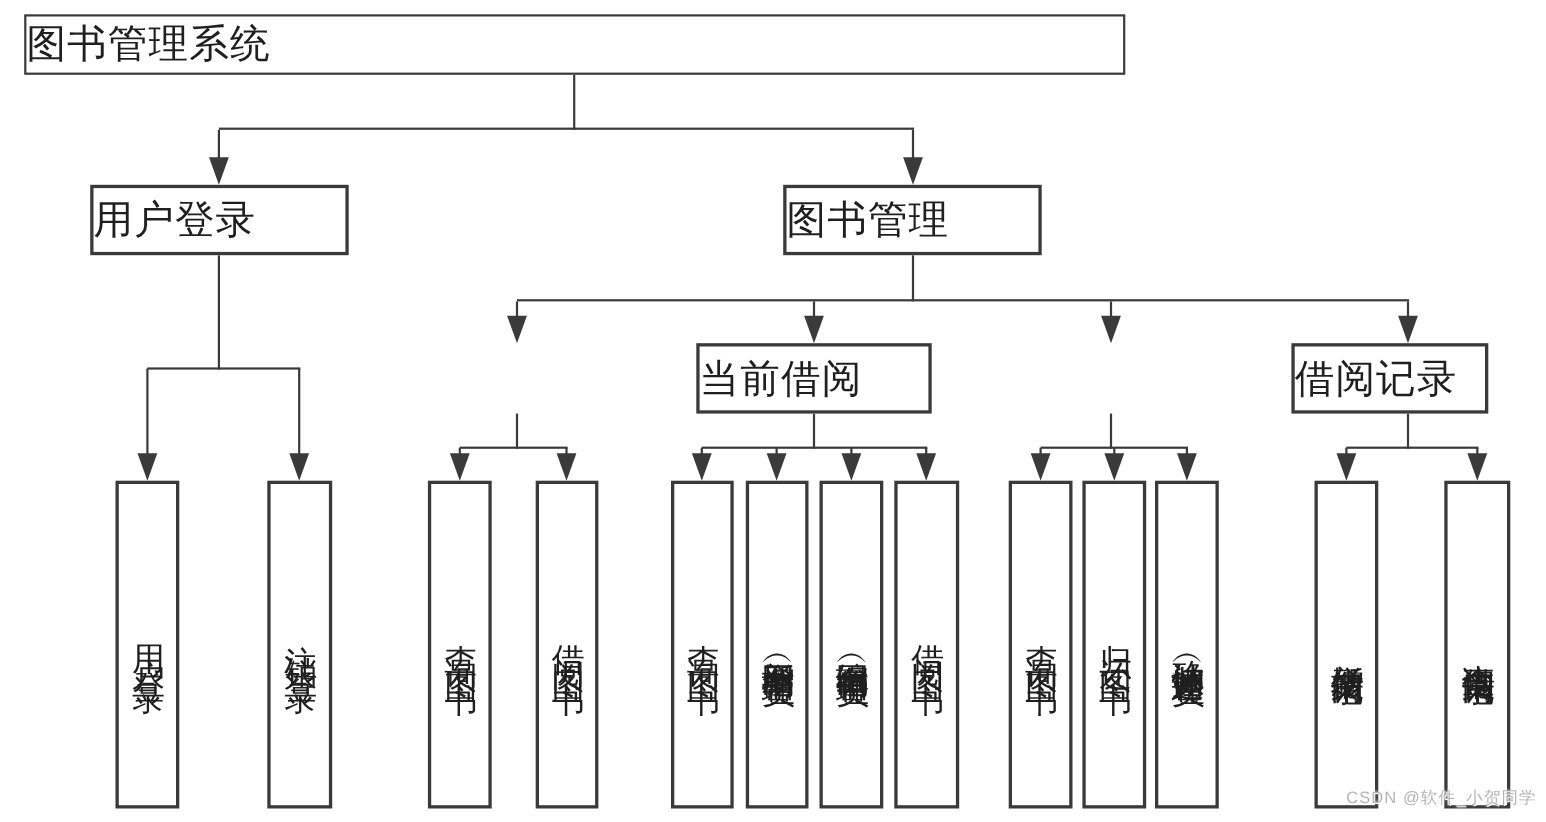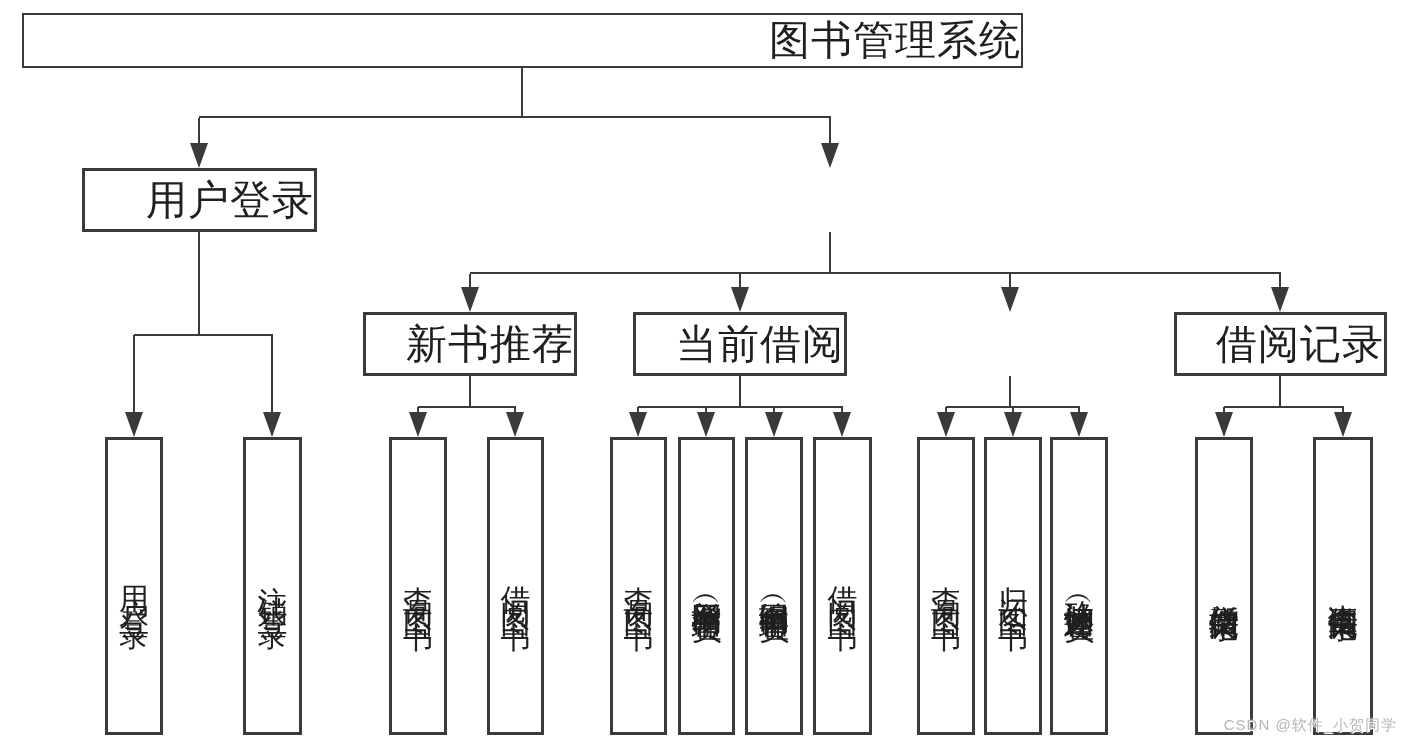--- a/index.html
+++ b/index.html
@@ -2,22 +2,22 @@
 <html><head>
 <meta charset="utf-8">
 <style>
   html,body{margin:0;padding:0;background:#ffffff;}
   #canvas{
     position:relative;width:1405px;height:747px;background:#ffffff;overflow:hidden;
     font-family:"Liberation Sans","DejaVu Sans",sans-serif;color:#1f1f1f;
   }
   .hbox{
     position:absolute;background:#ffffff;border:3px solid #3a3a3a;box-sizing:border-box;
-    display:flex;align-items:center;justify-content:flex-end;
-    font-size:41px;letter-spacing:1px;white-space:nowrap;z-index:2;
+    display:flex;align-items:center;justify-content:flex-start;
+    font-size:36px;letter-spacing:1px;white-space:nowrap;z-index:2;
   }
   .hbox.root{border-width:2px;}
   .vbox{
     position:absolute;top:437px;height:298px;background:#ffffff;border:3px solid #3a3a3a;
     box-sizing:border-box;display:flex;align-items:center;justify-content:center;z-index:2;
   }
   .vlabel{
     writing-mode:vertical-rl;text-orientation:mixed;font-size:30px;
     letter-spacing:12px;line-height:1;white-space:nowrap;
   }
@@ -40,28 +40,28 @@
 
 <div id="canvas">
 
   <div class="hbox root" style="left:22px;top:13px;width:1001px;height:55px">
     <span>图书管理系统</span>
   </div>
 
   <div class="hbox" style="left:82px;top:168px;width:235px;height:64px">
     <span>用户登录</span>
   </div>
+  <div class="hbox" style="left:712px;top:168px;width:235px;height:64px">
+    <span>图书管理</span>
+  </div>
 
-  <div class="hbox" style="left:363px;top:312px;width:214px;height:64px">
-    <span>新书推荐</span>
-  </div>
   <div class="hbox" style="left:633px;top:312px;width:214px;height:64px">
     <span>当前借阅</span>
   </div>
-  <div class="hbox" style="left:1174px;top:312px;width:213px;height:64px">
+  <div class="hbox" style="left:1174px;top:312px;width:179px;height:64px">
     <span>借阅记录</span>
   </div>
 
   <div class="vbox" style="left:105px;width:58px">
     <span class="vlabel">用户登录</span>
   </div>
   <div class="vbox" style="left:243px;width:59px">
     <span class="vlabel">注销登录</span>
   </div>
 

